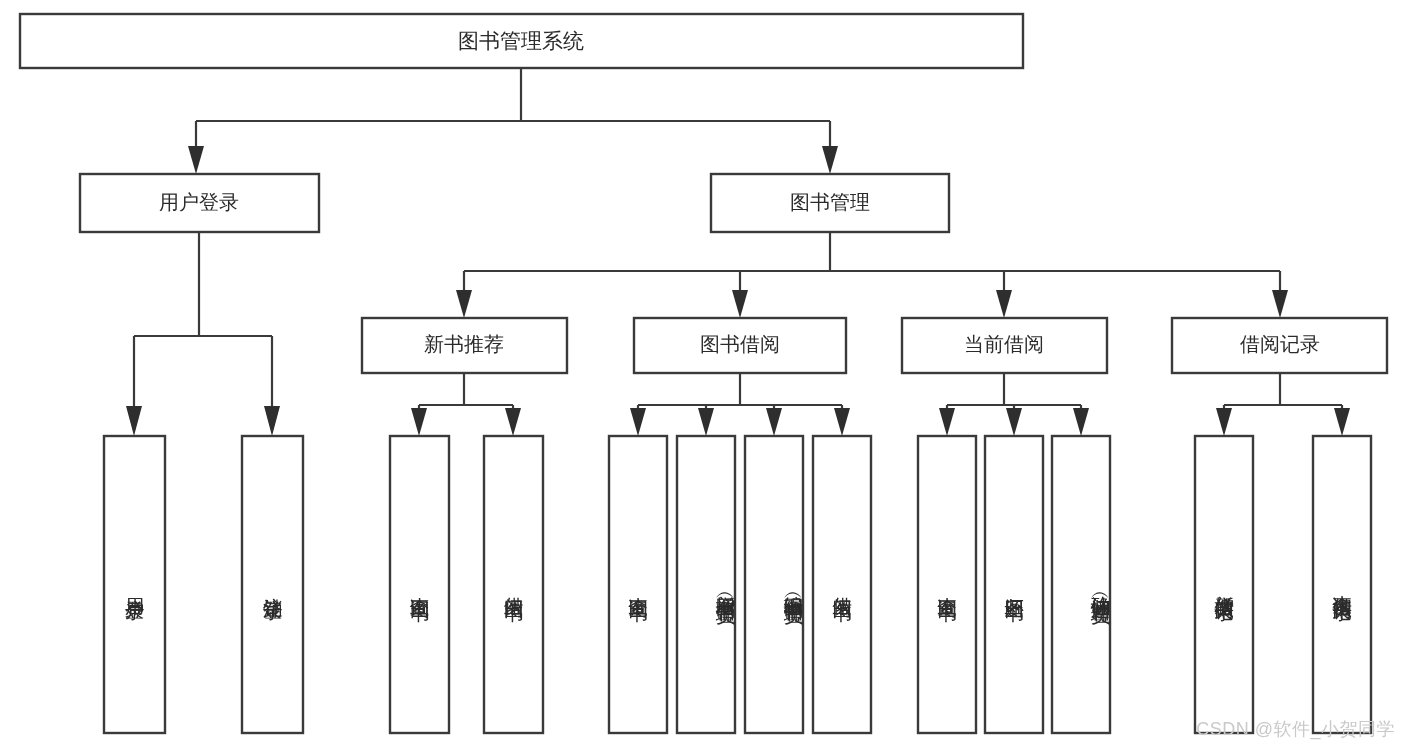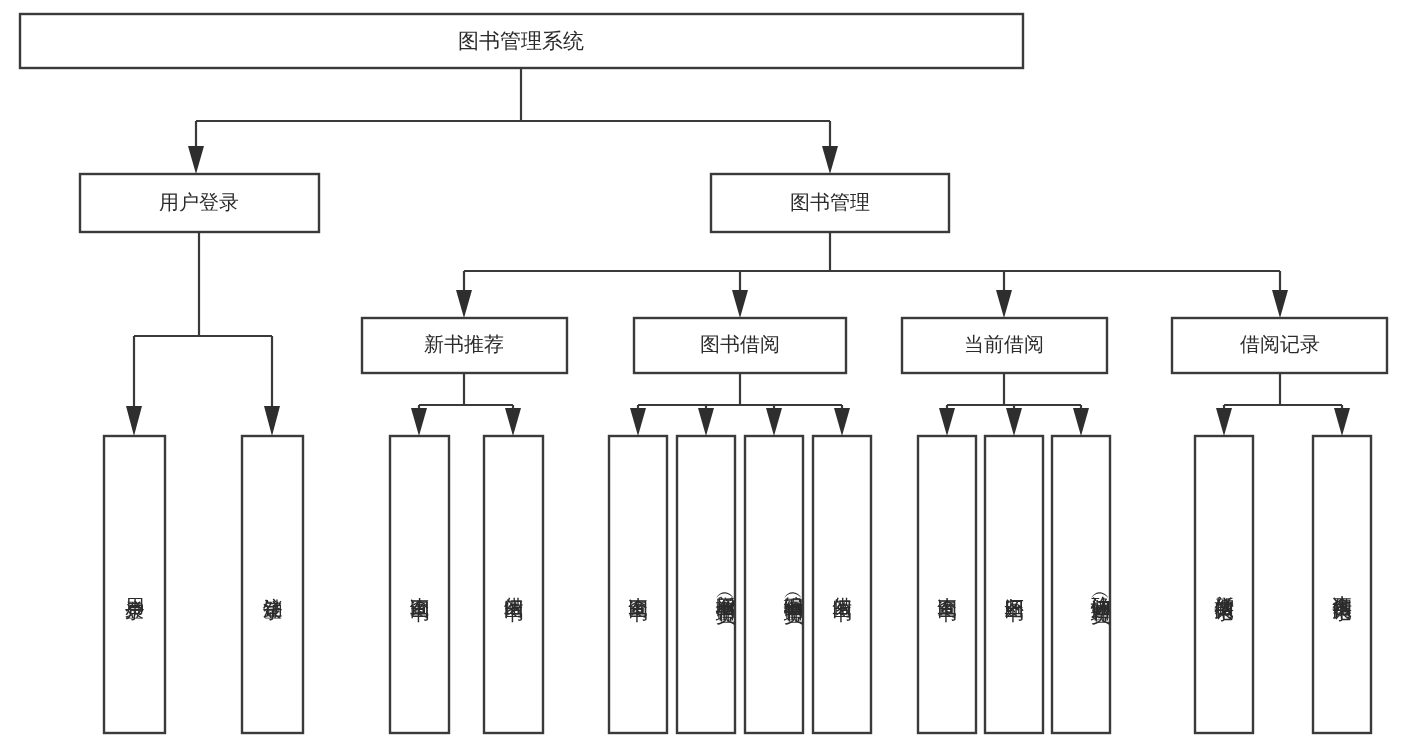--- a/index.html
+++ b/index.html
@@ -203,14 +203,15 @@
   <div class="vlabel" style="left:745px; top:441px; width:58px; height:292px;">编辑图书（管理员）</div>
   <div class="vlabel centered" style="left:813px; top:436px; width:58px; height:297px;">借阅图书</div>
 
   <div class="vlabel centered" style="left:918px; top:436px; width:58px; height:297px;">查询图书</div>
   <div class="vlabel centered" style="left:985px; top:436px; width:58px; height:297px;">归还图书</div>
   <div class="vlabel" style="left:1052px; top:441px; width:58px; height:292px;">确认归还（管理员）</div>
 
   <div class="vlabel centered" style="left:1195px; top:436px; width:58px; height:297px;">新增借阅记录</div>
   <div class="vlabel centered" style="left:1313px; top:436px; width:58px; height:297px;">查询借阅记录</div>
 
+  <div class="watermark">CSDN @软件_小贺同学</div>
 
 </div>
 
 </body></html>

